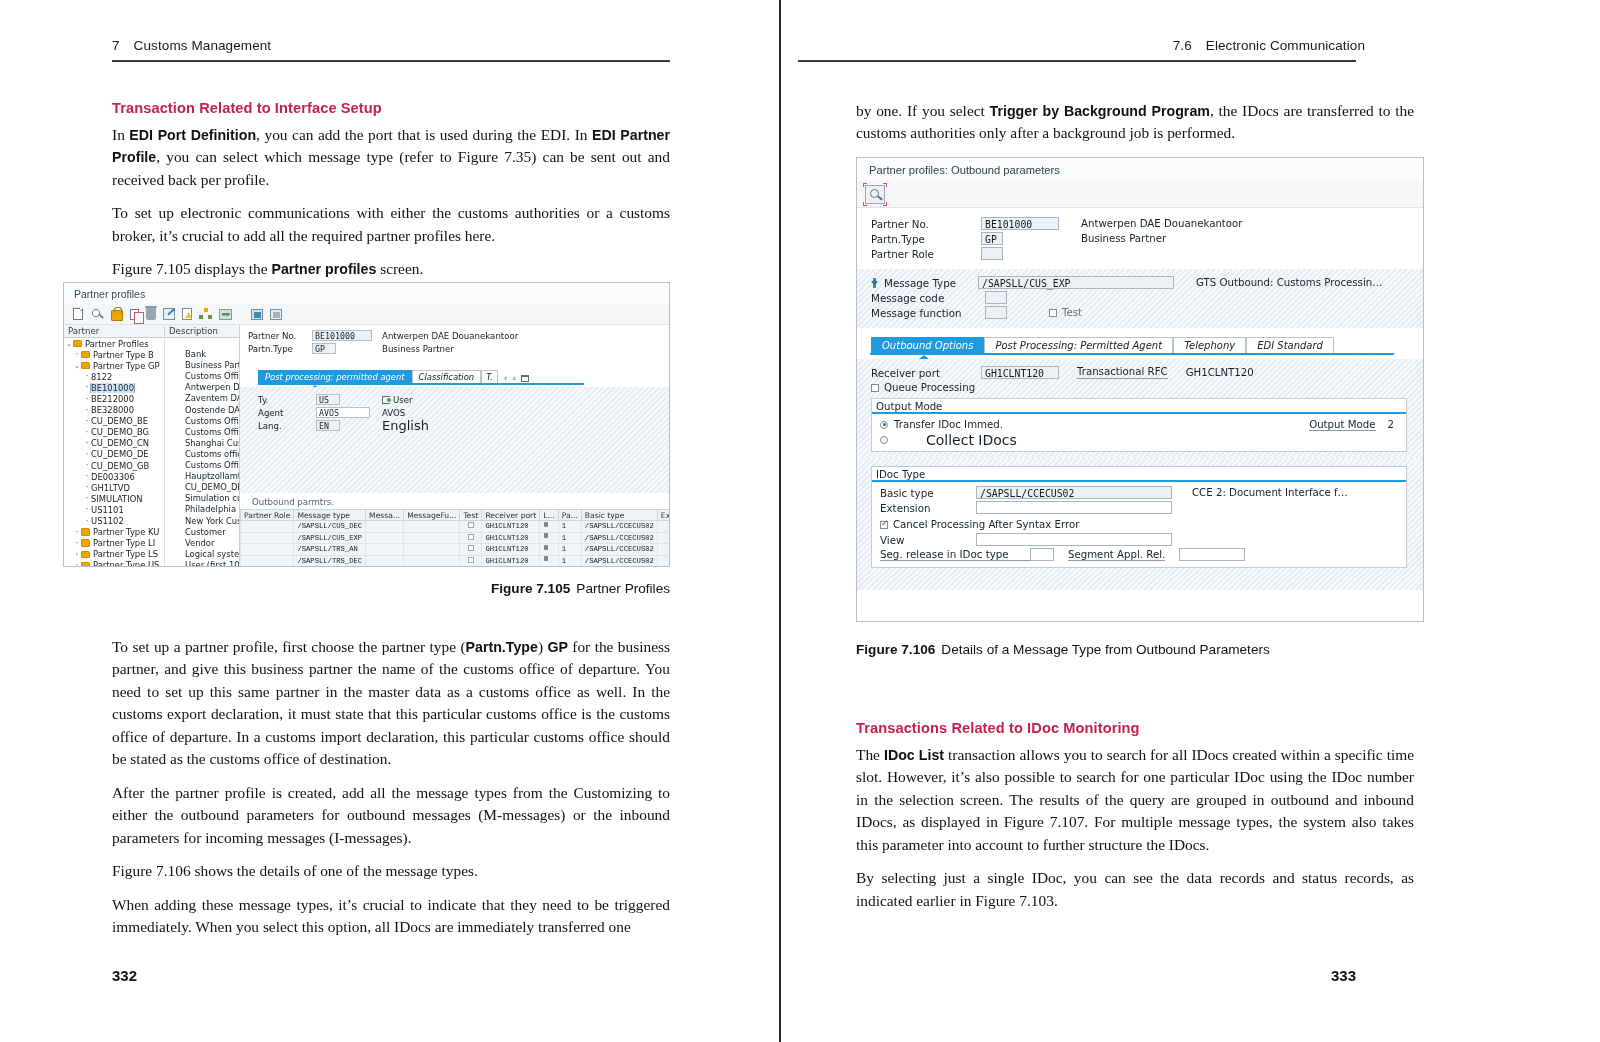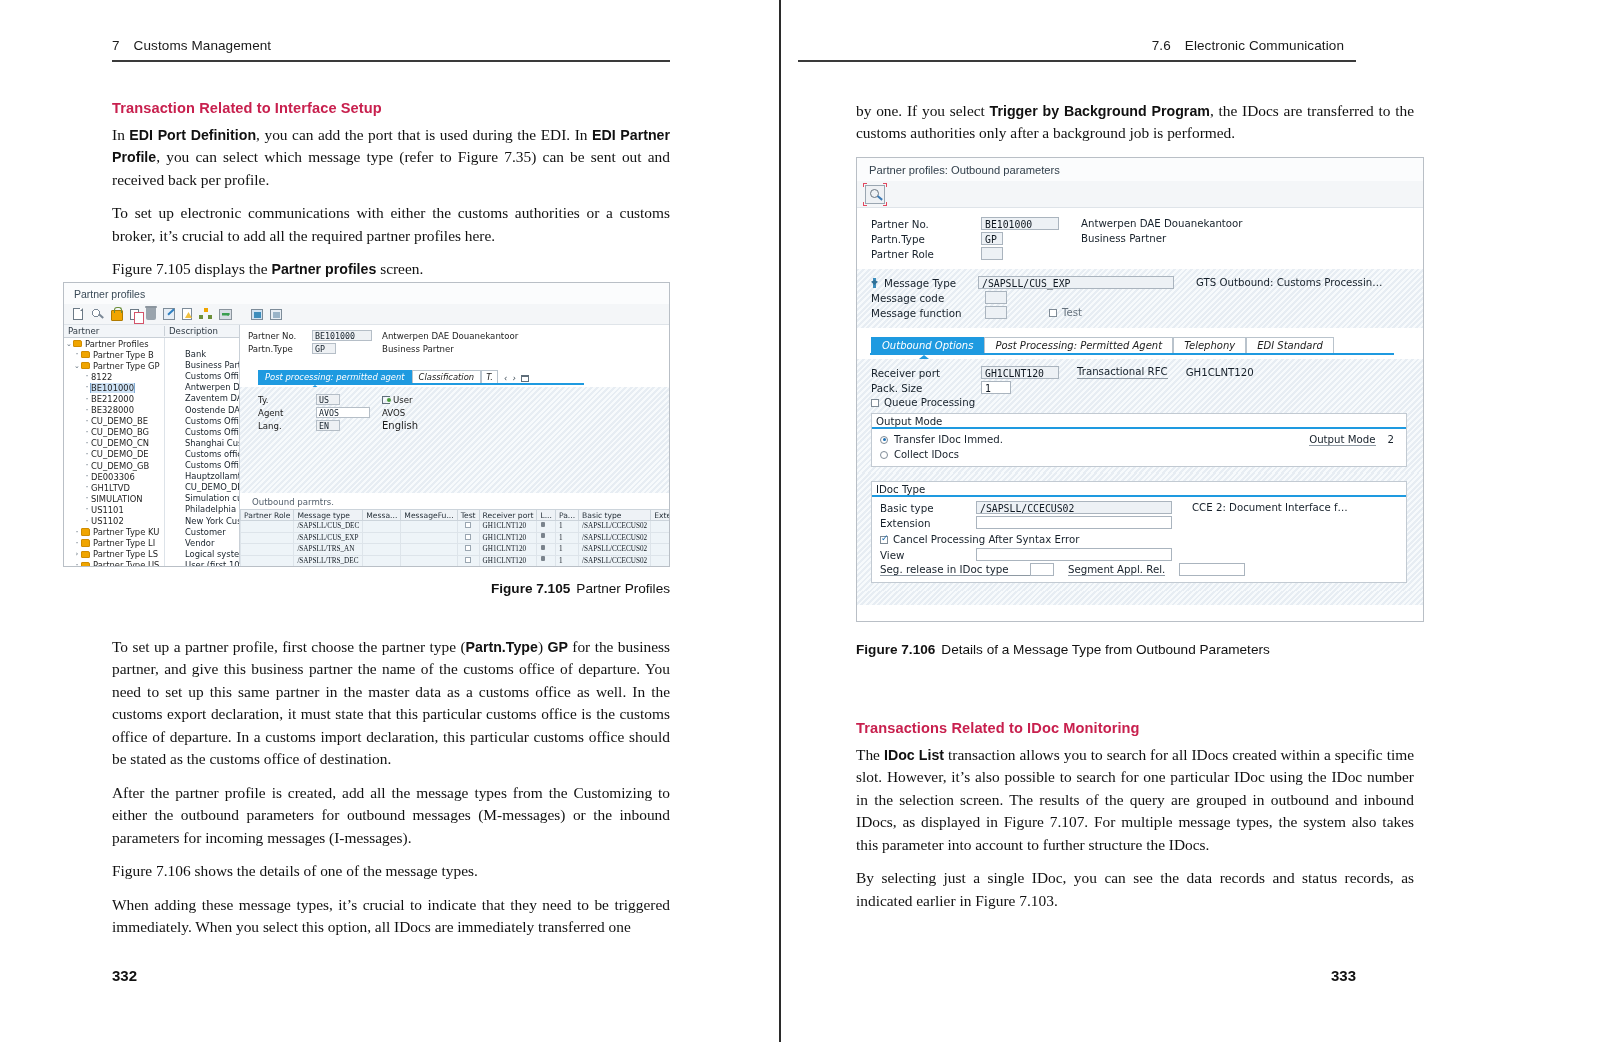--- a/index.html
+++ b/index.html
@@ -163,21 +163,21 @@
                border-bottom:4px solid #1e9ae0; margin:0 auto; }
 
   
   .otab { width:100%; border-collapse:collapse; font-size:7.6px; }
   .otab th {
     background:#eef2f6; border:1px solid #ccd4db; font-weight:400;
     color:#27313a; height:11px; padding:0 3px; text-align:left; white-space:nowrap;
   }
   .otab td {
     border:1px solid #dde4ea; height:11.5px; padding:0 3px;
-    font-family:Liberation Serif, serif; font-size:7.2px;
+    font-family:Liberation Mono, monospace; font-size:7.2px;
     color:#101820; background:#eef4f8; white-space:nowrap;
   }
   .otab tr.empty td { background:#ffffff; }
   .chk { width:6px;height:6px;border:1px solid #9aa6b1;background:#fff;display:inline-block; }
   .plug { display:inline-block;width:6px;height:7px;position:relative; }
   .plug:before{content:"";position:absolute;left:1px;top:0;width:4px;height:5px;background:#7b848d;border-radius:1px;}
 
   
   .f106 .sap-title { font-size:11.2px; padding:6px 12px 5px 12px; color:#33414d; }
   .f106-tool {
@@ -469,21 +469,21 @@
               </span>
             </div>
             <div class="fld-row">
               <span class="fld-lbl" style="width:58px;">Agent</span>
               <span class="inp white" style="width:54px;">AVOS</span>
               <span style="margin-left:12px;font-size:8.6px;">AVOS</span>
             </div>
             <div class="fld-row">
               <span class="fld-lbl" style="width:58px;">Lang.</span>
               <span class="inp" style="width:24px;">EN</span>
-              <span style="margin-left:42px;font-size:10px;">English</span>
+              <span style="margin-left:42px;font-size:13px;">English</span>
             </div>
           </div>
 
           <div style="position:absolute;left:0;top:170px;width:100%;">
             <div style="font-size:8.6px;color:#54616d;padding:2px 0 2px 12px;">Outbound parmtrs.</div>
             <table class="otab" id="f105-otab">
               <thead>
                   <tr id="f105-othead">
                     <th style="width: 34px;">Partner Role</th>
                     <th style="width: 68px;">Message type</th>
@@ -577,21 +577,21 @@
       <p class="body">After the partner profile is created, add all the message types from the Customizing to either the outbound parameters for outbound messages (M-messages) or the inbound parameters for incoming messages (I-messages).</p>
       <p class="body">Figure 7.106 shows the details of one of the message types.</p>
       <p class="body last">When adding these message types, it’s crucial to indicate that they need to be triggered immediately. When you select this option, all IDocs are immediately transferred one</p>
     </div>
 
     <div class="pagenum" style="left:112px;">332</div>
   </div>
 
   <div class="page">
 
-    <div class="runhead" style="right:124px; text-align:right;">
+    <div class="runhead" style="right:103px; text-align:right;">
       <span class="num">7.6</span><span>Electronic Communication</span>
     </div>
     <div class="rule" style="right:112px; top:60px; width:558px;"></div>
 
     <div class="col" style="left:122px; top:100px; width:558px;">
       <p class="body"><span>by one. If you select </span><b>Trigger by Background Program</b><span>, the IDocs are transferred to the customs authorities only after a background job is performed.</span></p>
     </div>
 
     <div class="sapshot f106" style="left:122px; top:157px; width:568px; height:465px;">
 
@@ -656,24 +656,20 @@
         <div class="tabunderline" style="width:524px;margin-left:-1px;"></div>
         <div class="tab-notch" style="margin-left:48px;"></div>
       </div>
 
       <div class="hatch" style="padding:6px 0 6px 14px;">
         <div class="row">
           <span class="lbl" style="width:110px;">Receiver port</span>
           <span class="in uline" style="width:78px;">GH1CLNT120</span>
           <span class="uline-txt" style="margin-left:18px;font-size:10.2px;padding-bottom:1px;">Transactional RFC</span>
           <span style="margin-left:18px;font-size:10.2px;">GH1CLNT120</span>
-        </div>
-        <div class="row">
-          <span class="lbl" style="width:110px;">Pack. Size</span>
-          <span class="in plain" style="width:30px;">1</span>
         </div>
         <div class="row">
           <span class="cbox" style="margin-right:5px;"></span>
           <span style="font-size:10.2px;">Queue Processing</span>
         </div>
 
         <div class="grpbox" style="margin:3px 16px 0 0;background:#fff;">
           <div class="grp-title" style="padding-top:2px;">Output Mode</div>
           <div class="grp-line"></div>
           <div style="padding:3px 6px 4px 8px;">
@@ -682,21 +678,21 @@
                 <span class="radio on"></span>
                 <span style="font-size:10.2px;">Transfer IDoc Immed.</span>
               </span>
               <span style="display:inline-flex;align-items:center;gap:12px;padding-right:6px;">
                 <span class="uline-txt" style="font-size:10.2px;">Output Mode</span>
                 <span style="font-size:10.2px;">2</span>
               </span>
             </div>
             <div class="row">
               <span class="radio" style="margin-right:6px;"></span>
-              <span style="font-size:10px;">Collect IDocs</span>
+              <span style="font-size:14px;margin-left:32px;">Collect IDocs</span>
             </div>
           </div>
         </div>
       </div>
 
       <div class="hatch" style="padding:8px 0 8px 14px;">
         <div class="grpbox" style="margin-right:16px;background:#fff;">
           <div class="grp-title" style="padding-top:2px;">IDoc Type</div>
           <div class="grp-line"></div>
           <div style="padding:3px 6px 5px 8px;">

